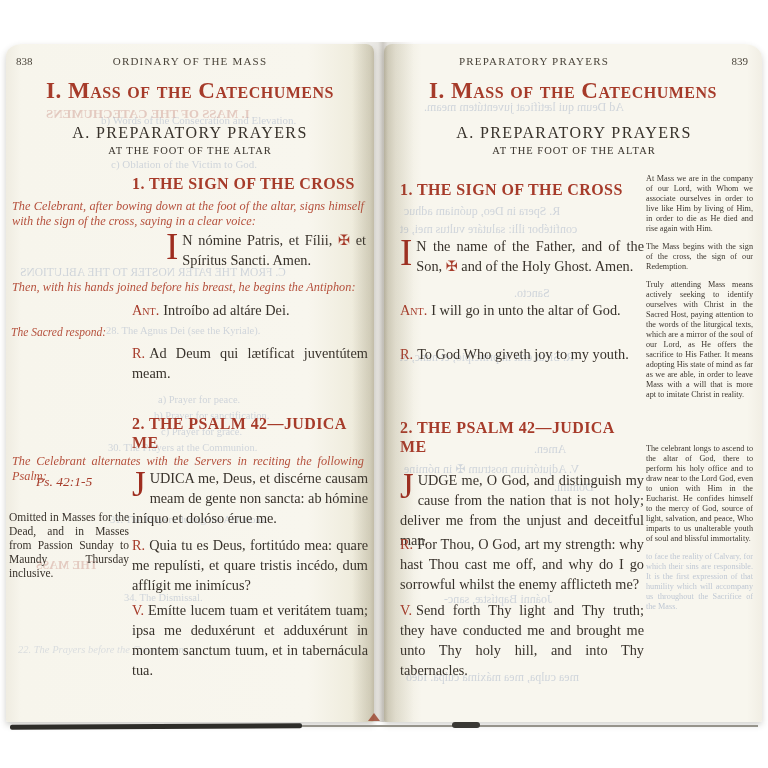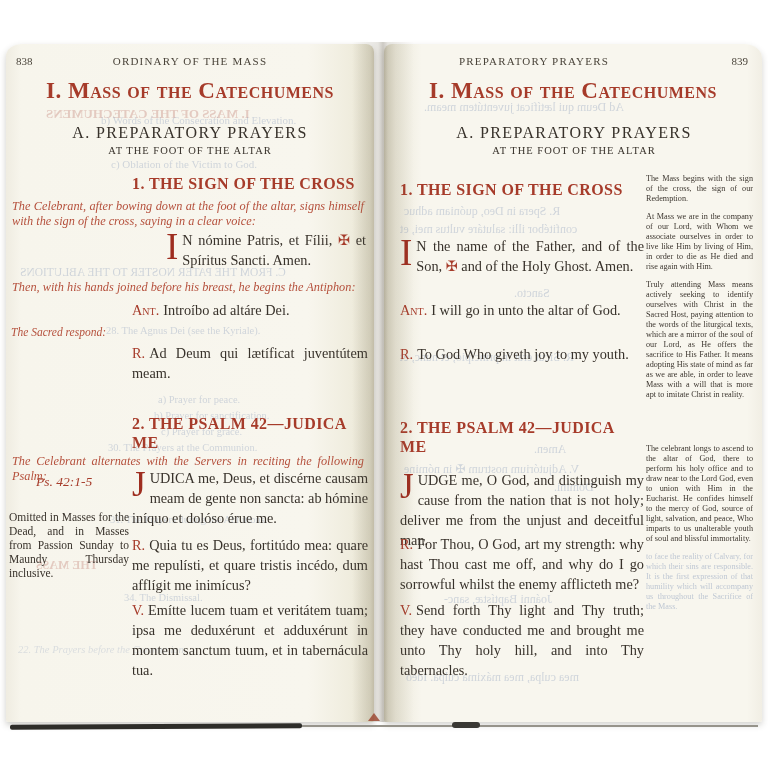--- a/index.html
+++ b/index.html
@@ -157,22 +157,22 @@
 
       <div class="abs body" style="left:16px;top:490px;width:244px;">
         <span class="vp">R.</span><span>For Thou, O God, art my strength: why hast Thou cast me off, and why do I go sorrowful whilst the enemy afflicteth me?</span>
       </div>
 
       <div class="abs body" style="left:16px;top:556px;width:244px;">
         <span class="vp">V.</span><span>Send forth Thy light and Thy truth; they have conducted me and brought me unto Thy holy hill, and into Thy tabernacles.</span>
       </div>
 
       <div class="abs commentary" style="left:262px;top:130px;width:107px;">
+        <p>At Mass we are in the company of our Lord, with Whom we associate ourselves in order to live like Him by living of Him, in order to die as He died and rise again with Him.</p>
         <p>The Mass begins with the sign of the cross, the sign of our Redemption.</p>
-        <p>At Mass we are in the company of our Lord, with Whom we associate ourselves in order to live like Him by living of Him, in order to die as He died and rise again with Him.</p>
         <p class="biggap">Truly attending Mass means actively seeking to identify ourselves with Christ in the Sacred Host, paying attention to the words of the liturgical texts, which are a mirror of the soul of our Lord, as He offers the sacrifice to His Father. It means adopting His state of mind as far as we are able, in order to leave Mass with a will that is more apt to imitate Christ in reality.</p>
         <p>The celebrant longs to ascend to the altar of God, there to perform his holy office and to draw near to the Lord God, even to union with Him in the Eucharist. He confides himself to the mercy of God, source of light, salvation, and peace, Who imparts to us unalterable youth of soul and blissful immortality.</p>
         <p class="faint">to face the reality of Calvary, for which their sins are responsible. It is the first expression of that humility which will accompany us throughout the Sacrifice of the Mass.</p>
       </div>
     </div>
 
     <div class="edge-line"></div>
     <div class="edge-strip-dark"></div>
     <div class="edge-blob"></div>
     <div class="ribbon"></div>

